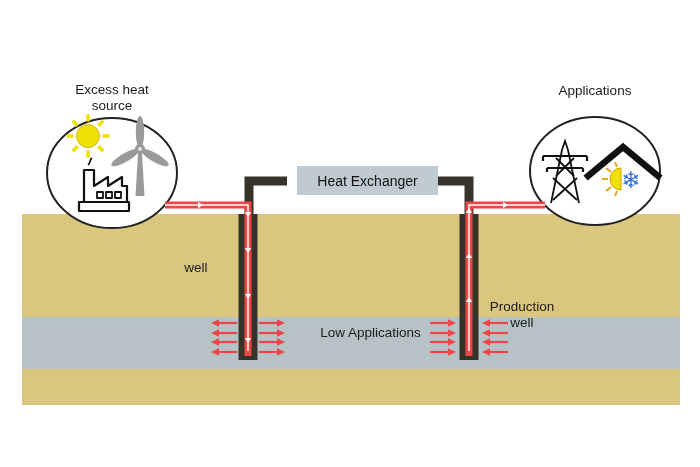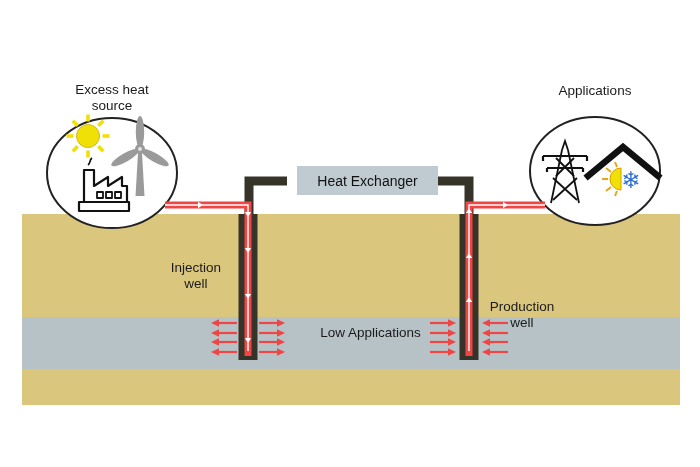--- a/index.html
+++ b/index.html
@@ -176,21 +176,20 @@
     <div>source</div>
   </div>
 
   <div class="lbl" id="lbl-apps">Applications</div>
 
   <div id="heat-exchanger-box">
     <span>Heat Exchanger</span>
   </div>
 
   <div class="lbl" id="lbl-injection">
-    <div>Injection</div>
     <div>well</div>
   </div>
 
   <div class="lbl" id="lbl-production">
     <div>Production</div>
     <div>well</div>
   </div>
 
   <div class="lbl" id="lbl-reservoir">
     <div>Low Applications</div>

